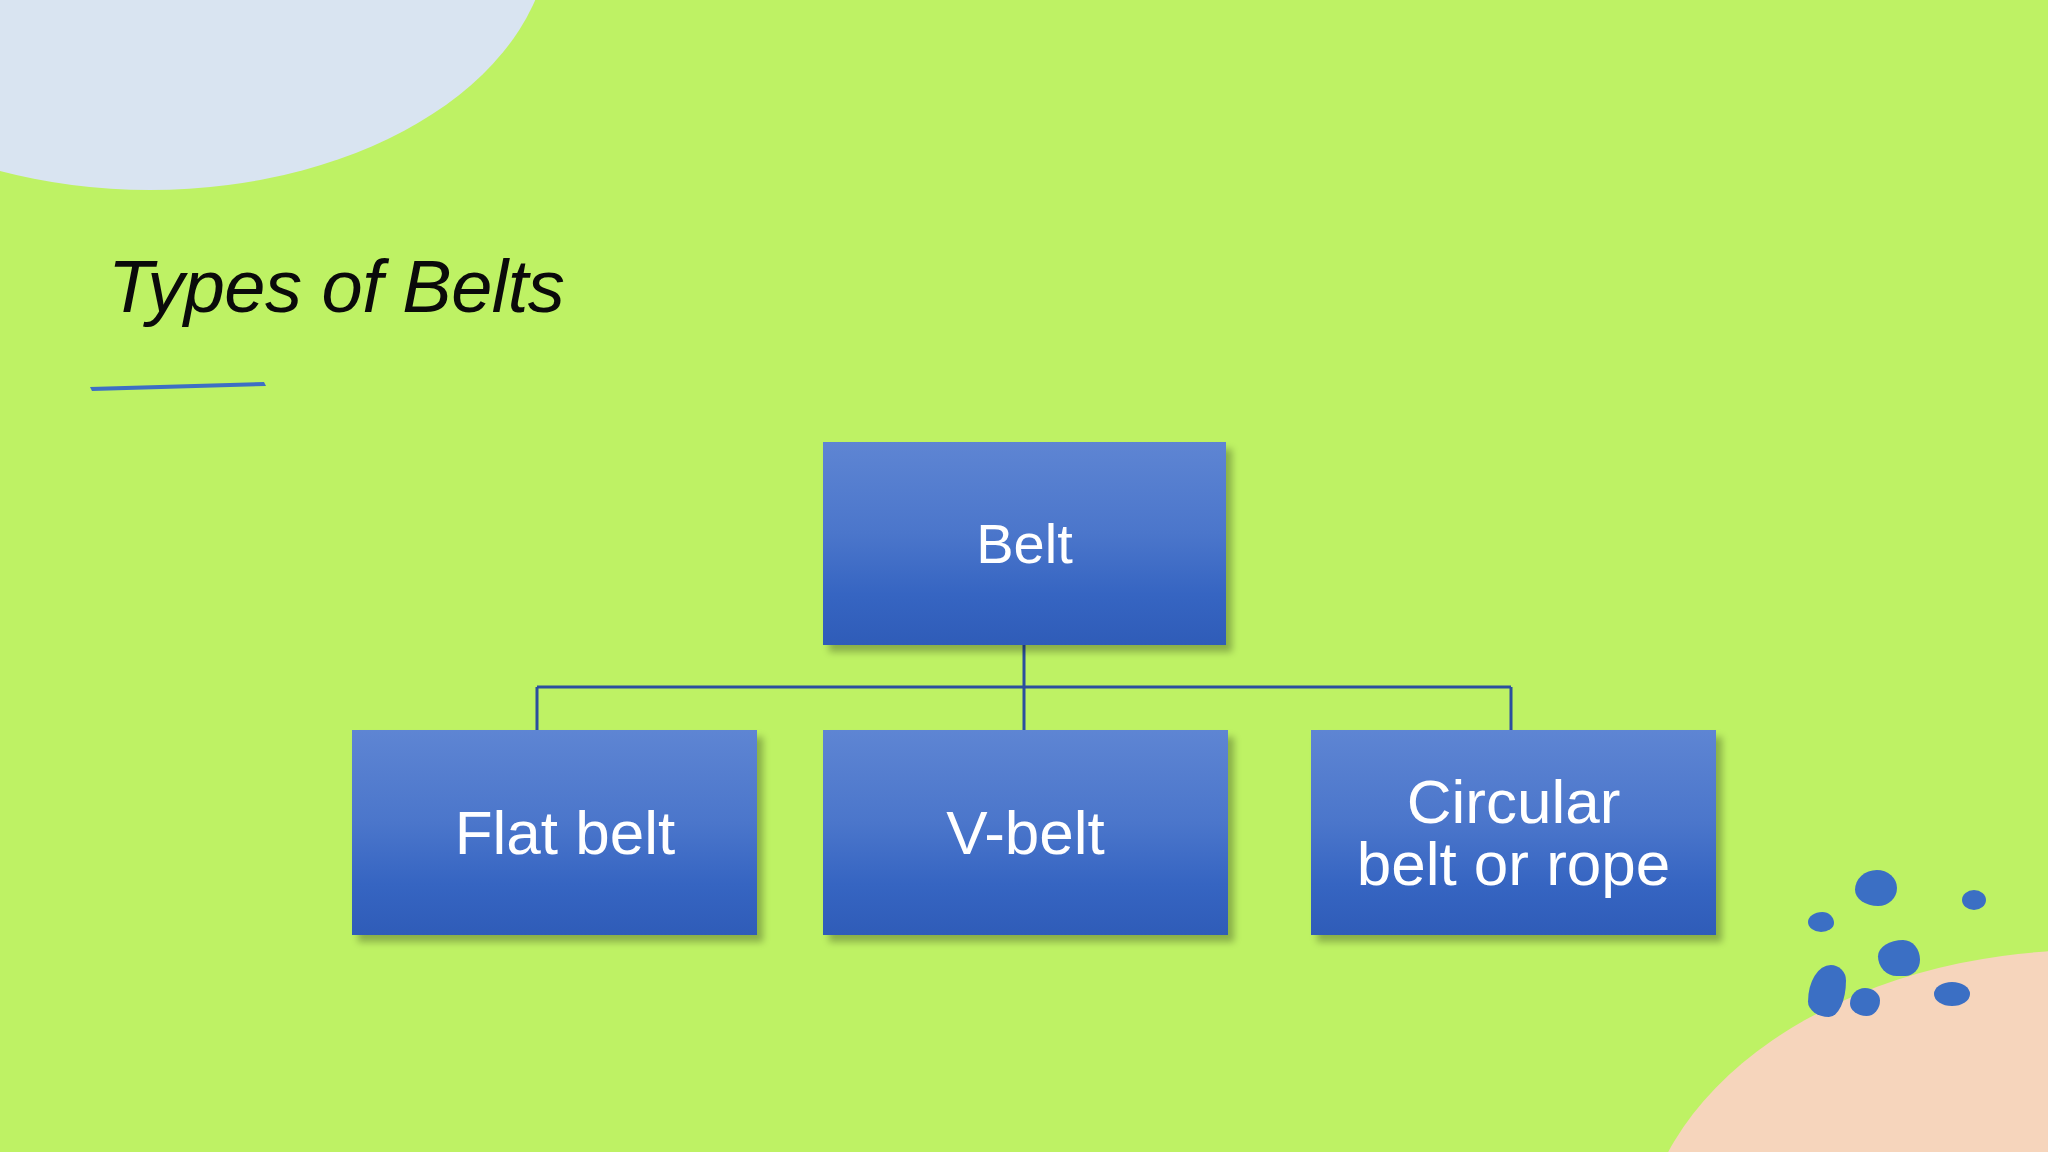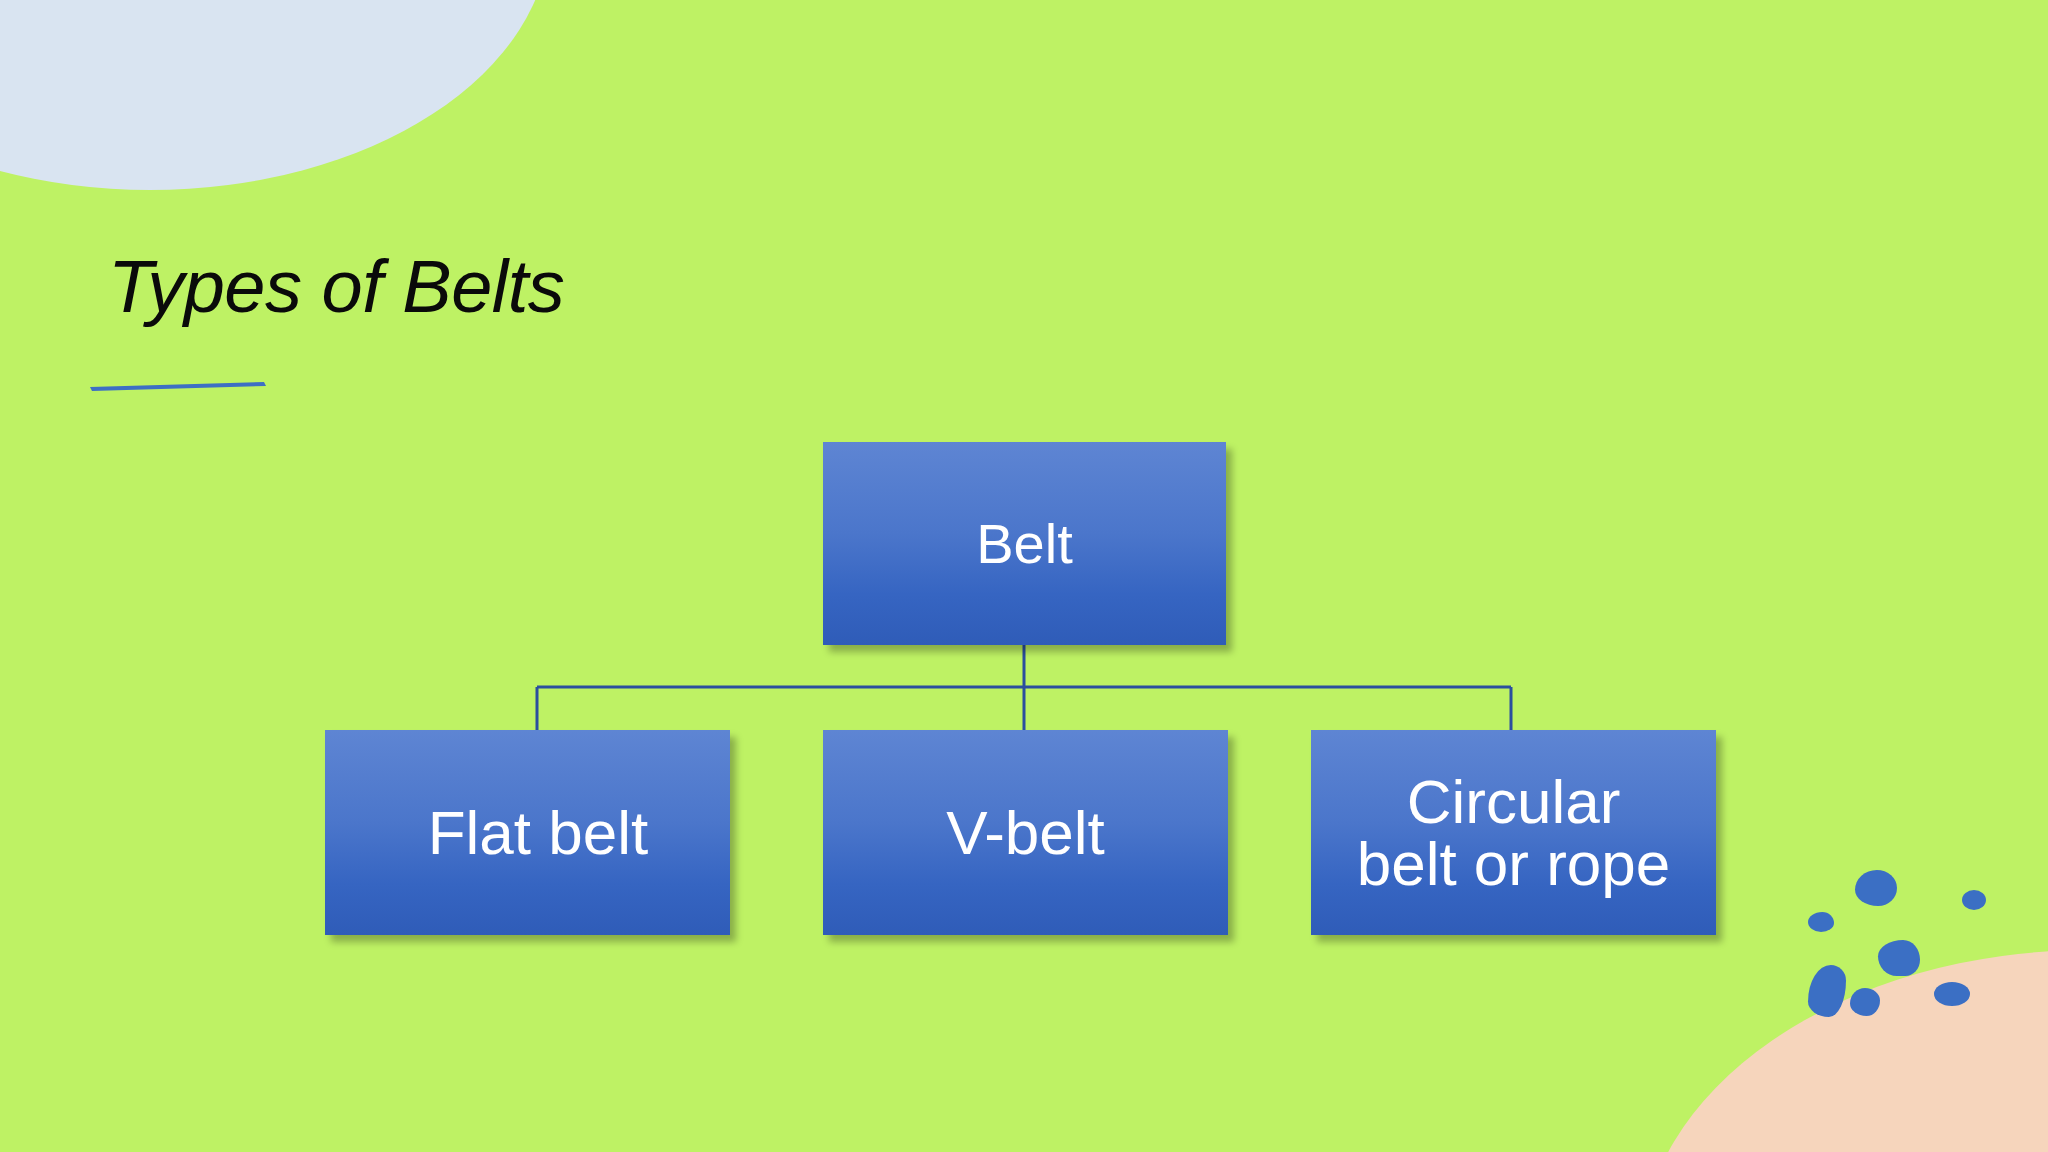--- a/index.html
+++ b/index.html
@@ -98,21 +98,21 @@
   }
 
   #node-belt {
     left: 823px;
     top: 442px;
     width: 403px;
     height: 203px;
     font-size: 56px;
   }
   #node-flat-belt {
-    left: 325px;
+    left: 352px;
     top: 730px;
     width: 405px;
     height: 205px;
     font-size: 62px;
     padding-left: 21px;
   }
   #node-v-belt {
     left: 823px;
     top: 730px;
     width: 405px;

